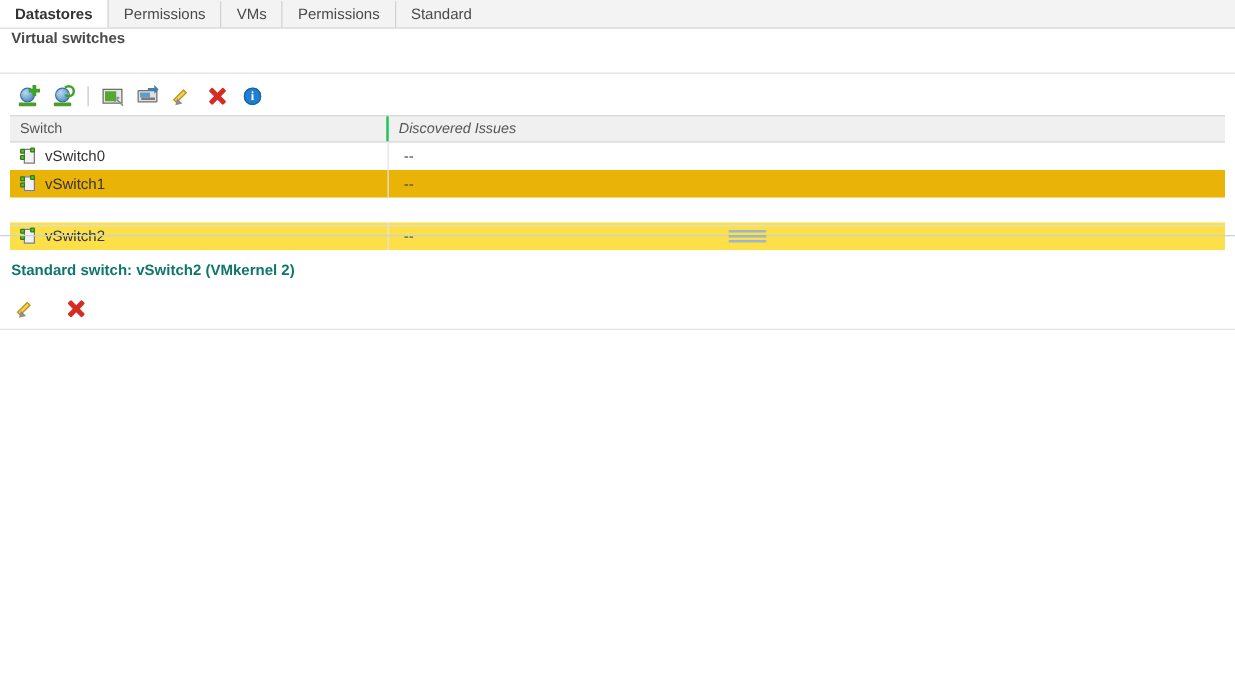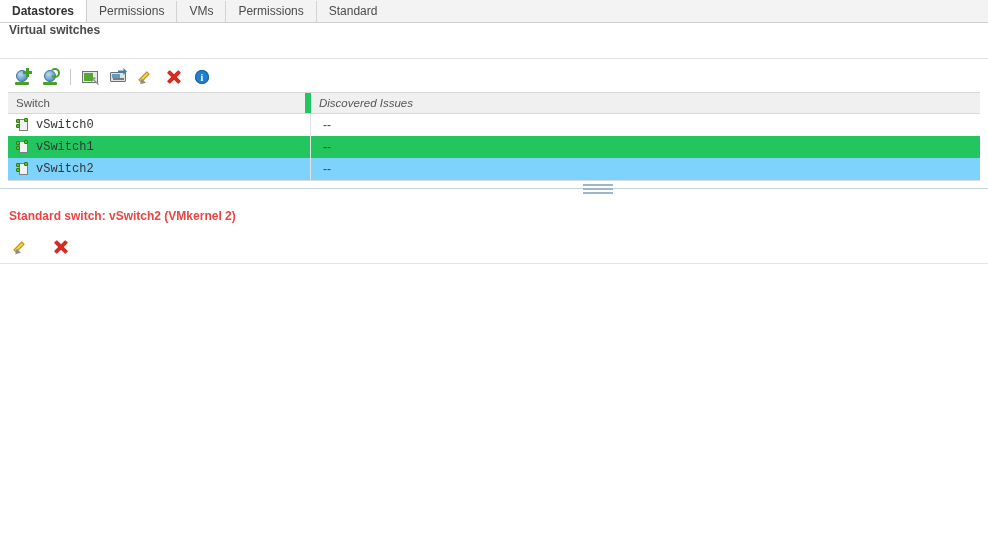--- a/index.html
+++ b/index.html
@@ -61,32 +61,31 @@
     position:absolute;left:8px;top:92px;width:972px;
   }
   .tbl-head{
     display:flex;height:20px;align-items:center;
     background:#f0f0f0;
     border-top:1px solid #d8d8d8;
     border-bottom:1px solid #d8d8d8;
     color:#555555;font-size:11.5px;
   }
   .th-switch{width:303px;padding-left:8px;box-sizing:border-box;
-    border-right:6px solid #22c55e;height:20px;line-height:20px;}
+    border-right:2px solid #22c55e;height:20px;line-height:20px;}
   .th-issues{flex:1;padding-left:8px;box-sizing:border-box;height:20px;line-height:20px;font-style:italic;}
   .tr{
     display:flex;height:22px;align-items:center;font-size:12px;color:#333;
   }
-  .tr.alt{background:#22c55e;}
-  .tr.sel{background:#7dd3fc;}
+  .tr.alt{background:#eab308;}
+  .tr.sel{background:#fde047;margin-top:20px;}
   .td-switch{
     width:303px;box-sizing:border-box;padding-left:8px;
     display:flex;align-items:center;gap:6px;height:22px;
     border-right:1px solid #e4e4e4;
-    font-family:Liberation Mono, monospace;
   }
   .td-issues{flex:1;padding-left:12px;box-sizing:border-box;color:#444;height:22px;line-height:22px;}
   .tbl-bottom{
     position:absolute;left:8px;top:180px;width:972px;height:1px;background:#dcdcdc;
   }
   
   .splitter{
     position:absolute;left:0;top:182px;width:988px;height:14px;
   }
   .splitter .line{position:absolute;left:0;top:6px;width:988px;height:1px;background:#c4d4e0;}
@@ -97,21 +96,21 @@
     position:absolute;left:0;width:30px;height:2px;background:#9bb6cd;display:block;
   }
   .splitter .grip i:nth-child(1){top:0px;}
   .splitter .grip i:nth-child(2){top:4px;}
   .splitter .grip i:nth-child(3){top:8px;}
   
   .ss-header{
     position:absolute;left:0;top:206px;width:988px;height:20px;
     display:flex;align-items:center;
   }
-  .ss-header .ttl{padding-left:9px;font-weight:bold;color:#ef4444;font-size:12px;text-align:center;}
+  .ss-header .ttl{padding-left:9px;font-weight:bold;color:#0f766e;font-size:12px;text-align:center;}
   .ss-toolbar{
     position:absolute;left:0;top:234px;width:988px;height:26px;
     display:flex;align-items:center;padding-left:10px;box-sizing:border-box;
   }
   .ss-rule{
     position:absolute;left:0;top:263px;width:988px;height:1px;background:#e2e2e2;
   }
   
   .diagram{
     position:absolute;left:0;top:264px;width:988px;height:279px;

